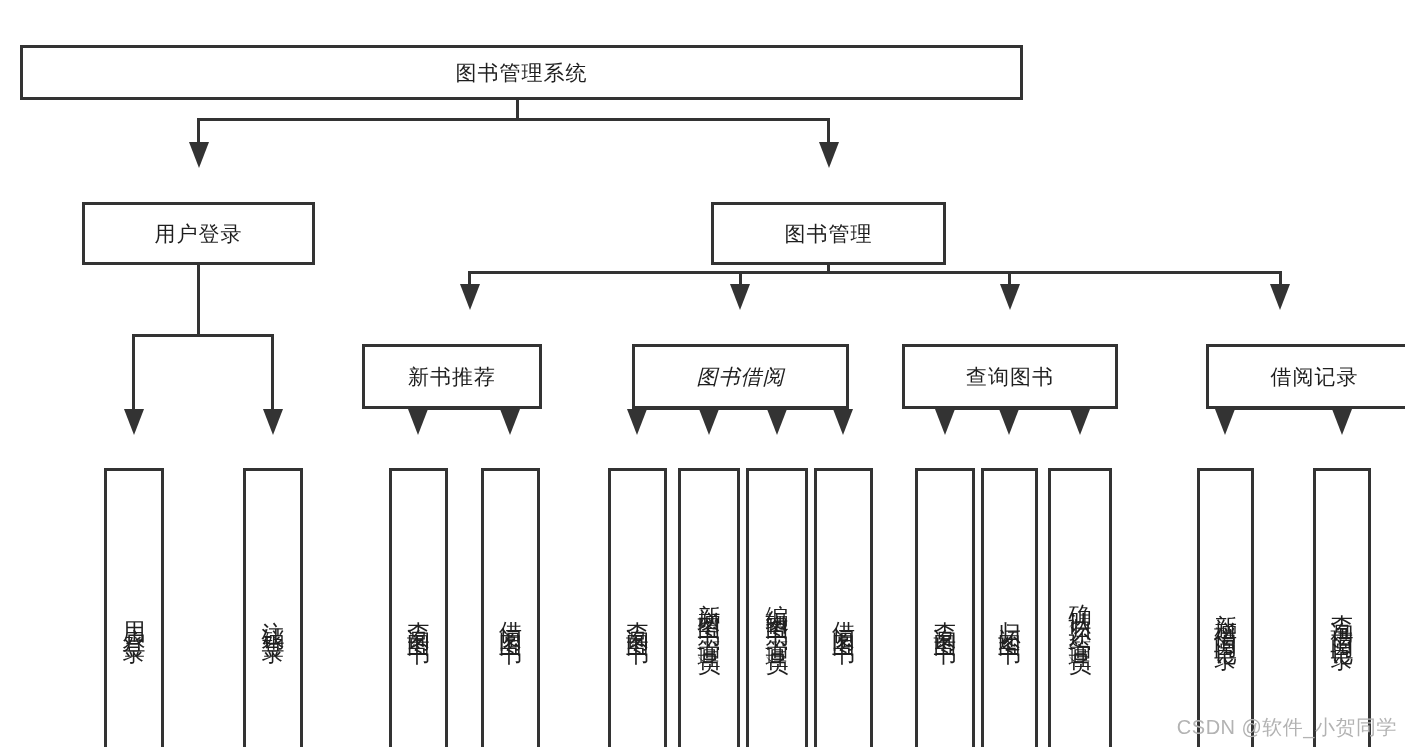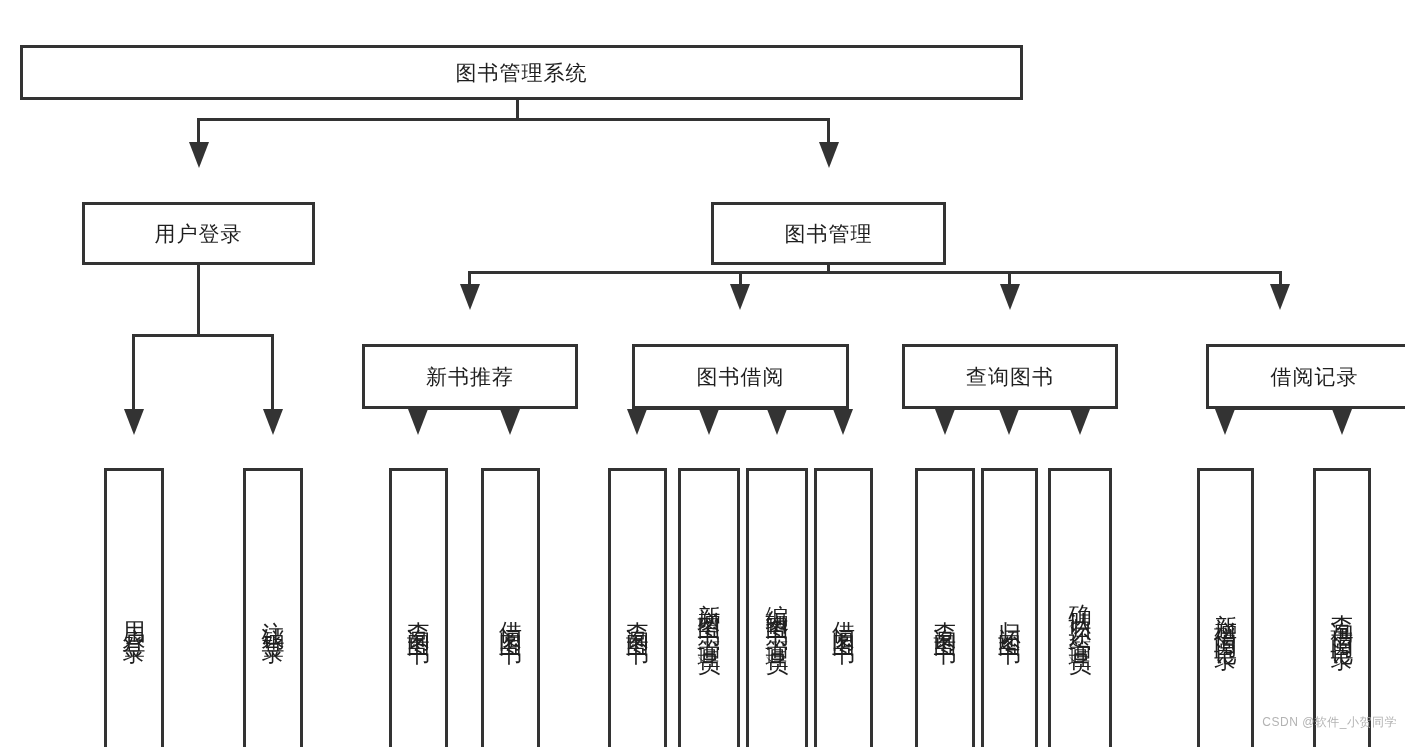--- a/index.html
+++ b/index.html
@@ -20,21 +20,21 @@
   }
   .box.h span{font-size:21px;letter-spacing:1px;white-space:nowrap;}
   .box.v span{writing-mode:vertical-rl;font-size:23px;letter-spacing:7px;line-height:1;}
   .line{position:absolute;background:var(--line);}
   .ah{
     position:absolute;width:0;height:0;
     border-left:10px solid transparent;border-right:10px solid transparent;
     border-top:26px solid var(--line);
   }
   .watermark{
-    position:absolute;top:714px;right:8px;font-size:12px;color:var(--wm);
+    position:absolute;top:714px;right:8px;font-size:20px;color:var(--wm);
     letter-spacing:0.5px;white-space:nowrap;z-index:5;
   }
 </style>
 </head>
 <body>
 
 <div class="canvas">
 
   <div class="line" style="left:516px;top:68px;width:3px;height:53px;"></div>
   <div class="line" style="left:197px;top:118px;width:633px;height:3px;"></div>
@@ -88,24 +88,24 @@
     <span>图书管理系统</span>
   </div>
 
   <div class="box h" style="left:82px;top:170px;width:233px;height:63px;">
     <span>用户登录</span>
   </div>
   <div class="box h" style="left:711px;top:170px;width:235px;height:63px;">
     <span>图书管理</span>
   </div>
 
-  <div class="box h" style="left:362px;top:312px;width:216px;height:65px;text-align:right;">
+  <div class="box h" style="left:362px;top:312px;width:180px;height:65px;text-align:right;">
     <span>新书推荐</span>
   </div>
-  <div class="box h" style="left:632px;top:312px;width:217px;height:65px;">
+  <div class="box h" style="left:632px;top:312px;width:217px;height:65px;font-style:italic;">
     <span>图书借阅</span>
   </div>
   <div class="box h" style="left:902px;top:312px;width:216px;height:65px;">
     <span>查询图书</span>
   </div>
   <div class="box h" style="left:1206px;top:312px;width:217px;height:65px;">
     <span>借阅记录</span>
   </div>
 
   <div class="box v" style="left:104px;top:436px;width:60px;height:298px;">

